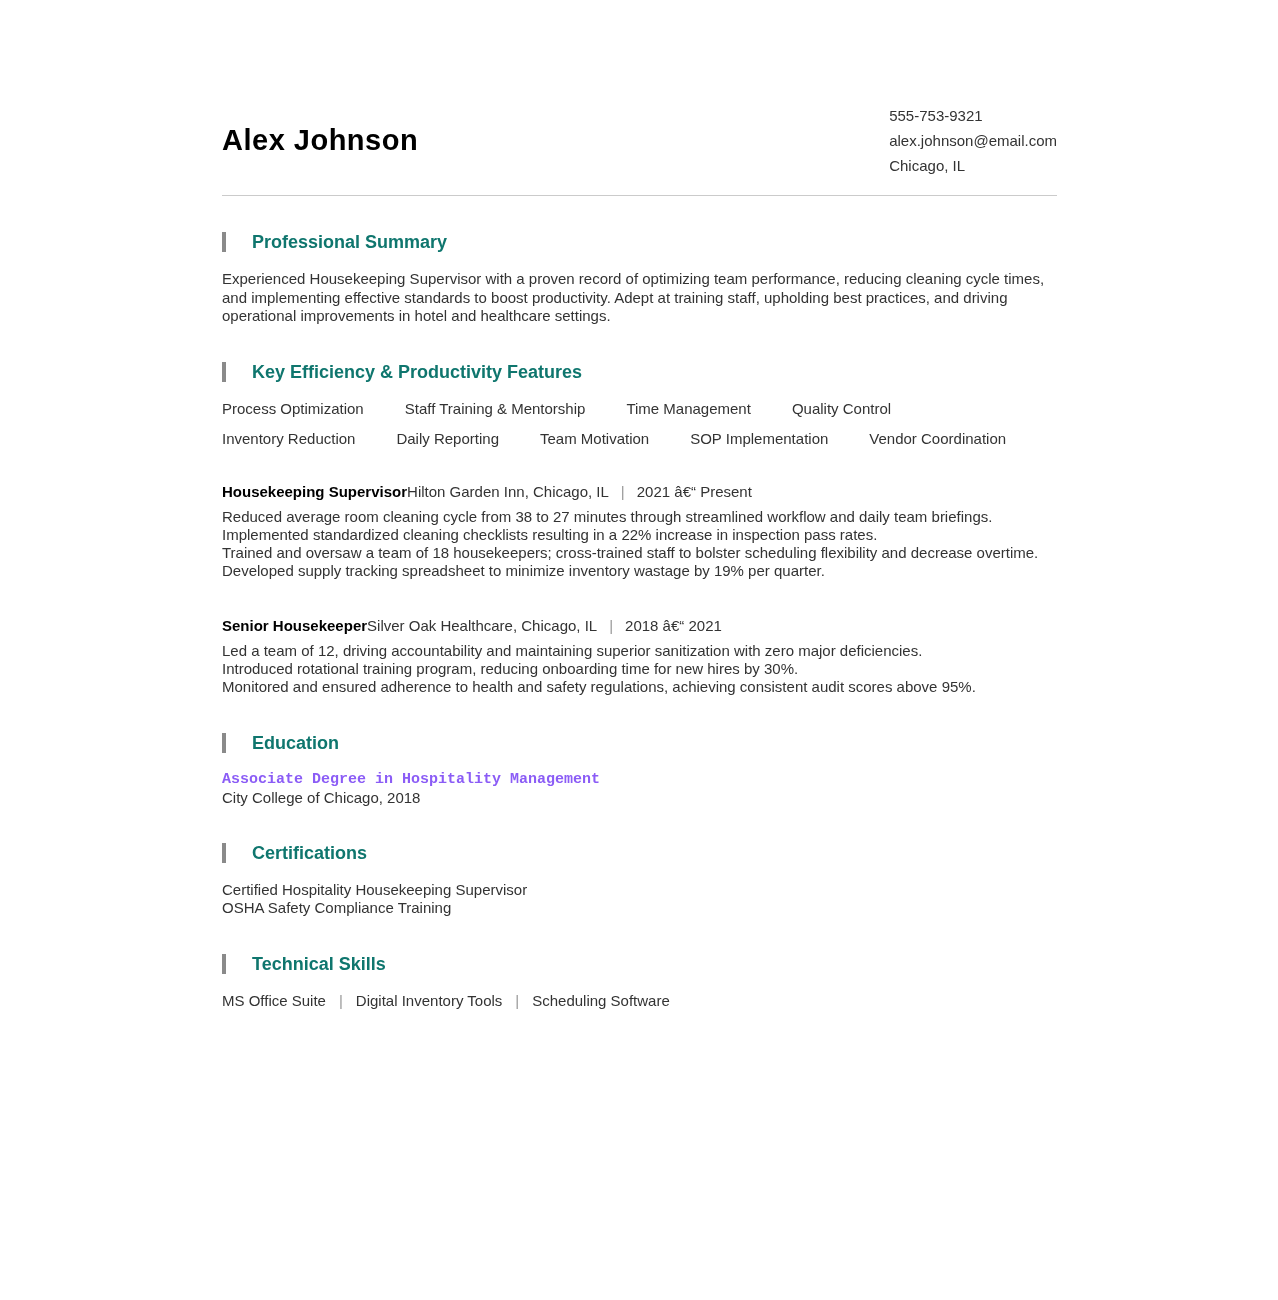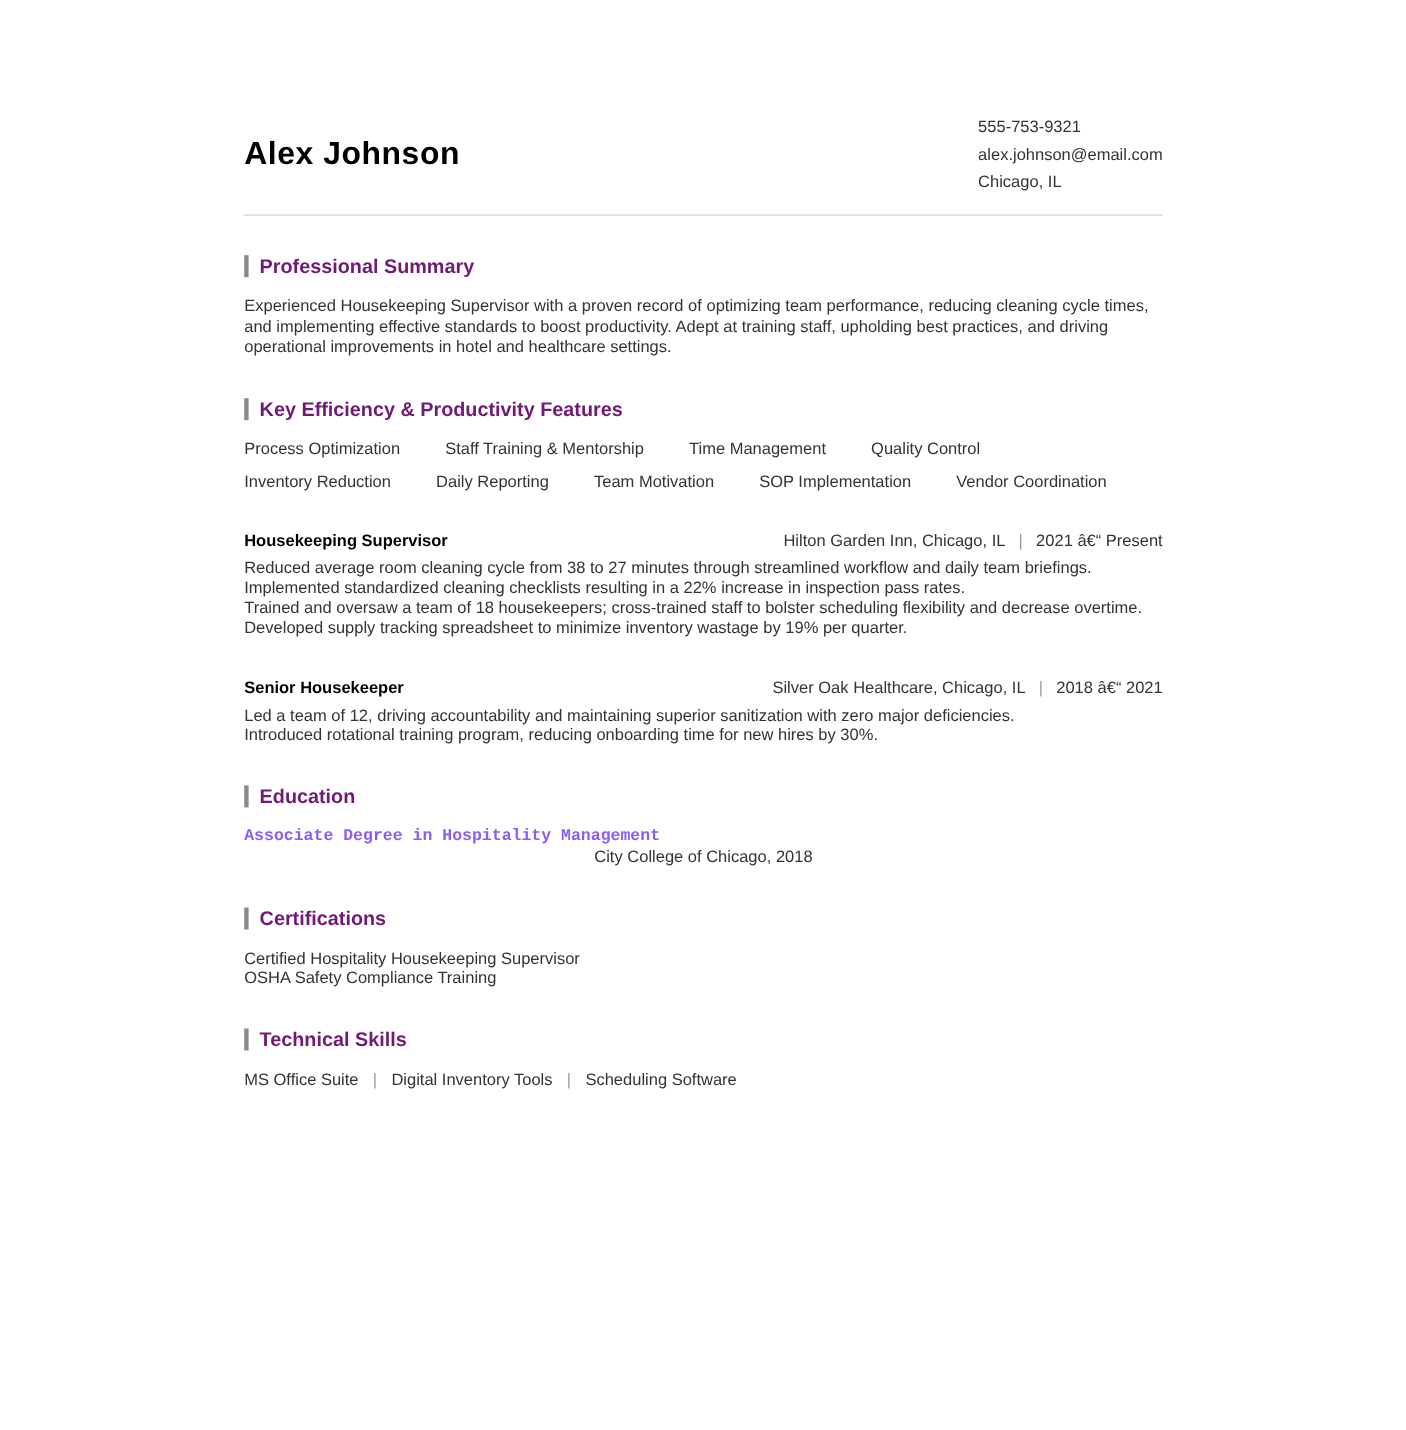--- a/index.html
+++ b/index.html
@@ -42,24 +42,24 @@
     border: none;
     border-top: 1px solid #cbcbcb;
     margin: 17px 0 0 0;
     width: 835px;
   }
   
   .section { margin-top: 36px; }
   .section-heading {
     font-size: 18px;
     font-weight: 700;
-    color: #701a75;
+    color: #0f766e;
     line-height: 20px;
     border-left: 4px solid #8a8a8a;
-    padding-left: 10px;
+    padding-left: 26px;
     margin: 0 0 18px 0;
   }
   .summary-text {
     margin: 0;
     font-size: 15px;
     line-height: 18.5px;
     color: #333333;
   }
   
   .features-list {
@@ -71,21 +71,20 @@
     column-gap: 41px;
     row-gap: 13px;
     font-size: 15px;
     color: #333333;
     text-align: right;
   }
   
   .job + .job { margin-top: 36px; }
   .job-header {
     display: flex;
-    justify-content: space-between;
     align-items: baseline;
     margin-bottom: 8px;
   }
   .job-title {
     font-size: 15px;
     font-weight: 700;
     color: #000000;
   }
   .job-meta {
     font-size: 15px;
@@ -109,21 +108,20 @@
     font-size: 15px;
     font-weight: 700;
     color: #8b5cf6;
     line-height: 18.3px;
     font-family: Liberation Mono, monospace;
   }
   .edu-school {
     font-size: 15px;
     color: #333333;
     line-height: 18.3px;
-    text-align: center;
   }
   
   .cert-list {
     list-style: none;
     margin: 0;
     padding: 0;
     font-size: 15px;
     line-height: 18.3px;
     color: #333333;
   }
@@ -185,20 +183,21 @@
     </div>
 
     <div class="job">
       <div class="job-header">
         <span class="job-title">Senior Housekeeper</span>
         <span class="job-meta"><span>Silver Oak Healthcare, Chicago, IL</span><span class="pipe-sep">|</span><span>2018 â€“ 2021</span></span>
       </div>
       <ul class="bullets">
           <li>Led a team of 12, driving accountability and maintaining superior sanitization with zero major deficiencies.</li>
           <li>Introduced rotational training program, reducing onboarding time for new hires by 30%.</li>
+          <li>Monitored and ensured adherence to health and safety regulations, achieving consistent audit scores above 95%.</li>
         </ul>
     </div>
   </div>
 
   <div class="section">
     <h2 class="section-heading">Education</h2>
     <div class="edu-degree">Associate Degree in Hospitality Management</div>
     <div class="edu-school">City College of Chicago, 2018</div>
   </div>
 

